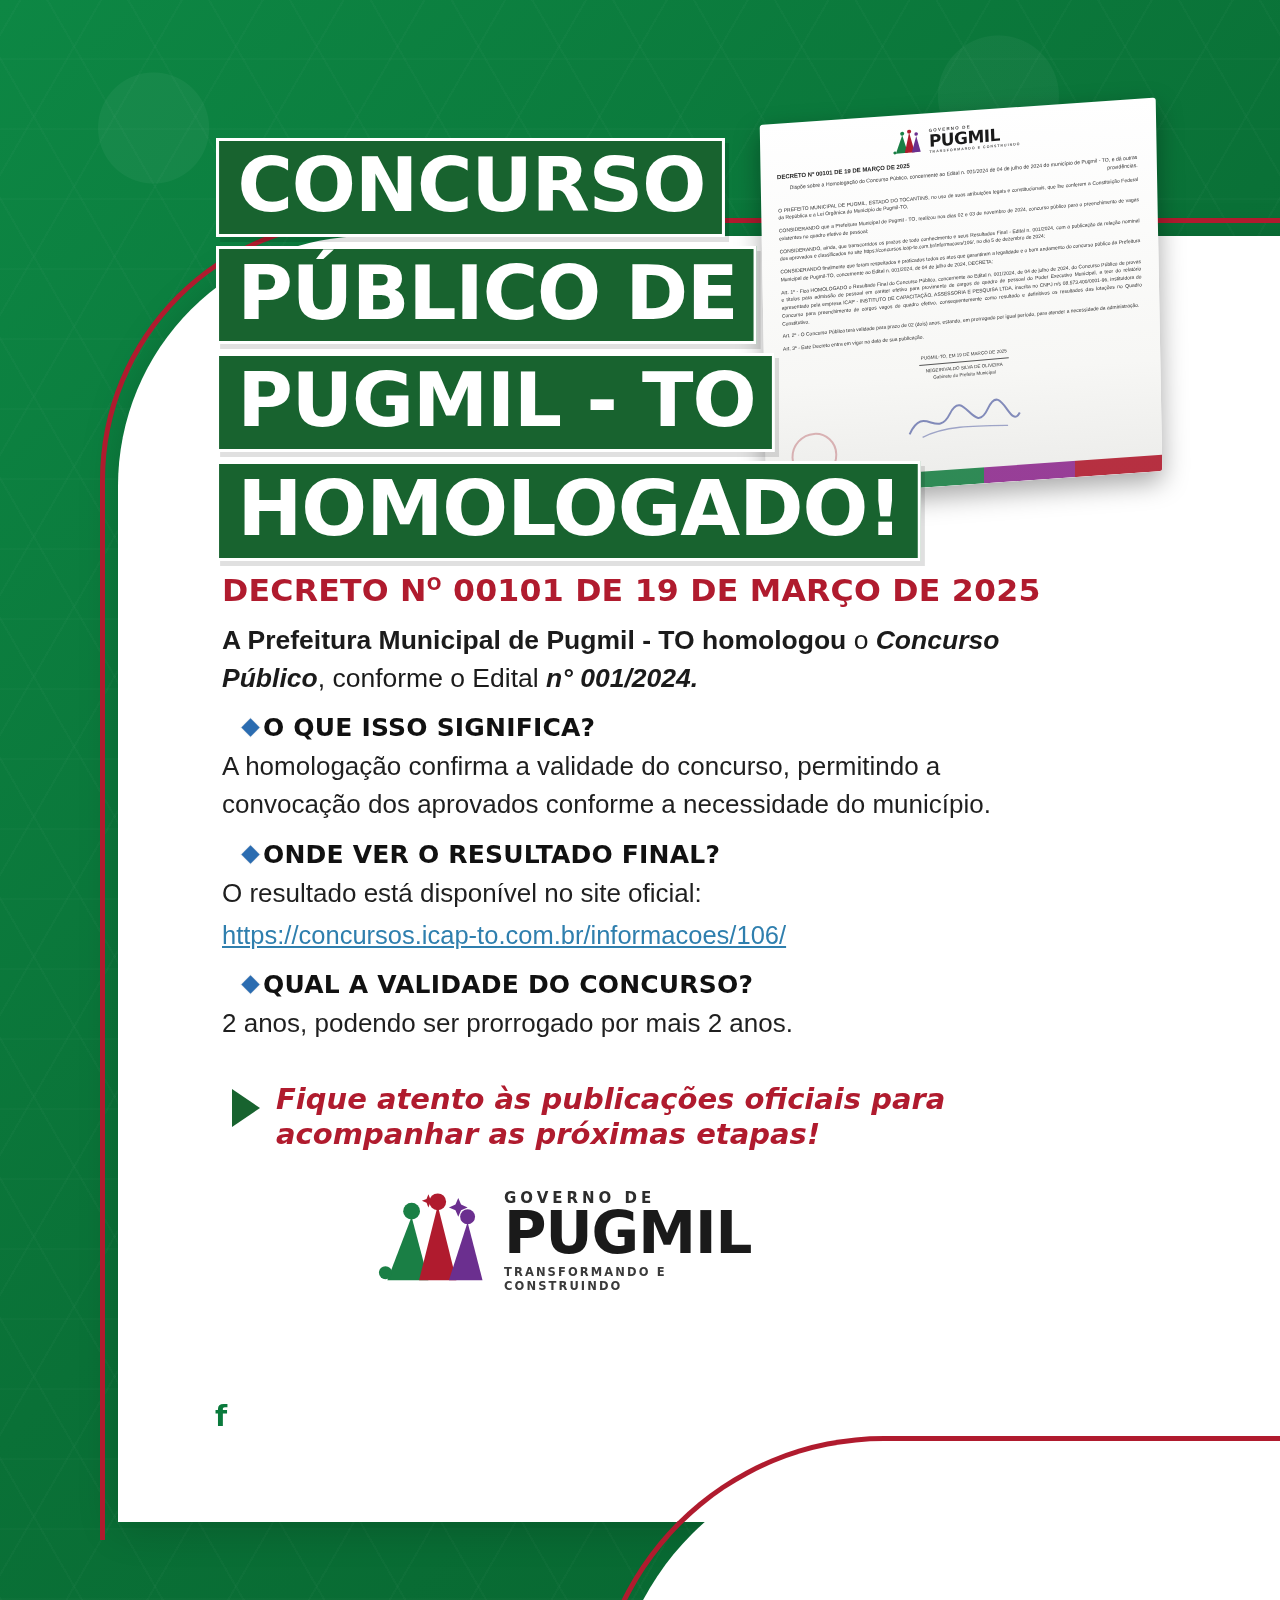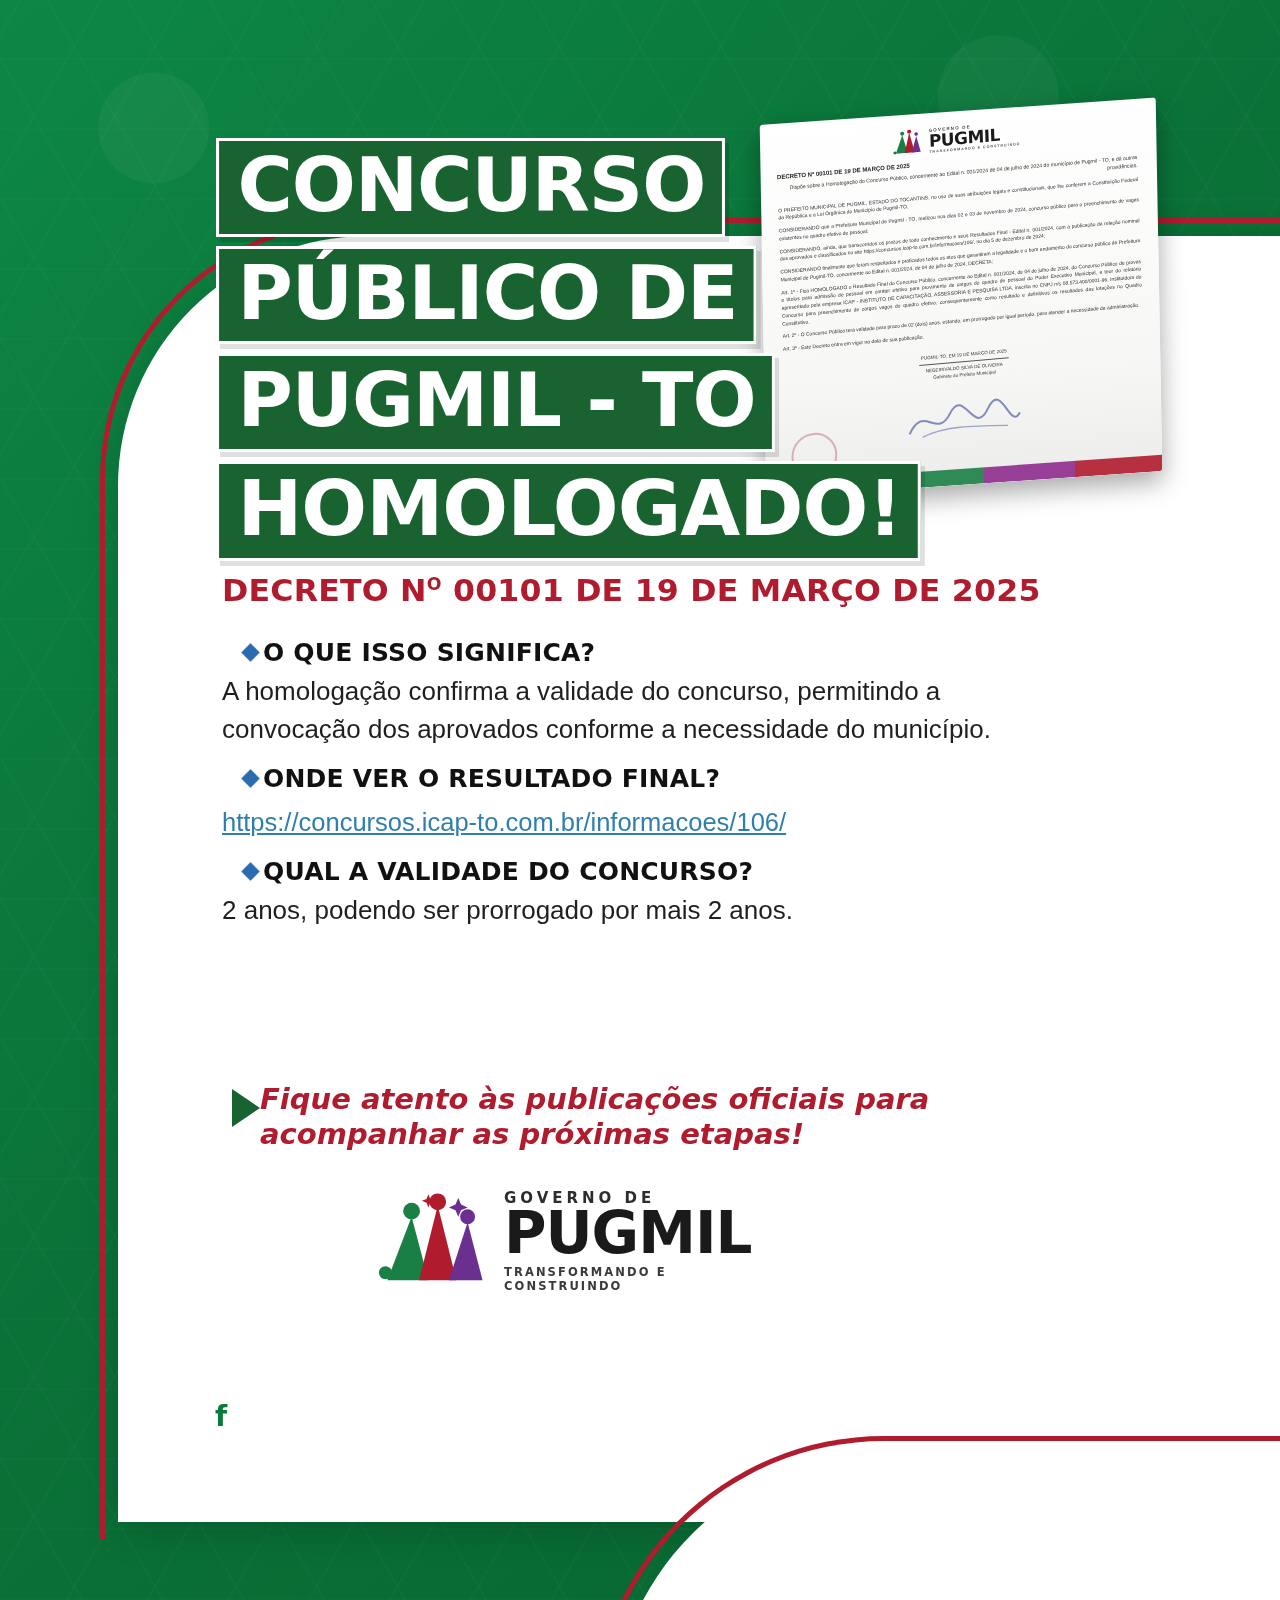--- a/index.html
+++ b/index.html
@@ -114,21 +114,21 @@
   }
   .q-text {
     font-family: "DejaVu Sans", sans-serif;
     font-weight: 700; font-size: 25px; color: #111111;
     letter-spacing: 0.2px;
   }
   .answer { font-size: 26px; line-height: 1.45; color: #1f1f1f; }
   .link { font-size: 25.5px; color: #2f7fae; word-break: break-all; line-height: 1.4; display: inline-block; margin-top: 6px; }
 
   
-  .cta { position: absolute; left: 232px; top: 1082px; display: flex; align-items: flex-start; }
+  .cta { position: absolute; left: 232px; top: 1082px; display: flex; gap: 16px; align-items: flex-start; }
   .cta-arrow {
     width: 0; height: 0;
     border-left: 28px solid #18632f;
     border-top: 19px solid transparent;
     border-bottom: 19px solid transparent;
     margin-top: 7px;
   }
   .cta-text {
     font-family: "DejaVu Sans", sans-serif;
     font-style: italic; font-weight: 700;
@@ -260,31 +260,35 @@
     <div class="hl-line l2">PÚBLICO DE</div><br>
     <div class="hl-line l3">PUGMIL - TO</div><br>
     <div class="hl-line l4">HOMOLOGADO!</div>
   </div>
 
   <div class="decreto">
     <span>DECRETO N</span><sup>O</sup><span> 00101 DE 19 DE MARÇO DE 2025</span>
   </div>
 
   <div class="body-wrap">
+    <p class="intro">
+      <b>A Prefeitura Municipal de Pugmil - TO homologou</b><span> o </span><i>Concurso Público</i><span>, conforme o Edital </span><i>n° 001/2024.</i>
+    </p>
 
     <div class="q-row">
       <span class="diamond"></span>
       <span class="q-text">O QUE ISSO SIGNIFICA?</span>
     </div>
     <p class="answer">A homologação confirma a validade do concurso, permitindo a convocação dos aprovados conforme a necessidade do município.</p>
 
     <div class="q-row">
       <span class="diamond"></span>
       <span class="q-text">ONDE VER O RESULTADO FINAL?</span>
     </div>
+    <p class="answer">O resultado está disponível no site oficial:</p>
     <a class="link" href="#">https://concursos.icap-to.com.br/informacoes/106/</a>
 
     <div class="q-row">
       <span class="diamond"></span>
       <span class="q-text">QUAL A VALIDADE DO CONCURSO?</span>
     </div>
     <p class="answer">2 anos, podendo ser prorrogado por mais 2 anos.</p>
   </div>
 
   <div class="cta">

